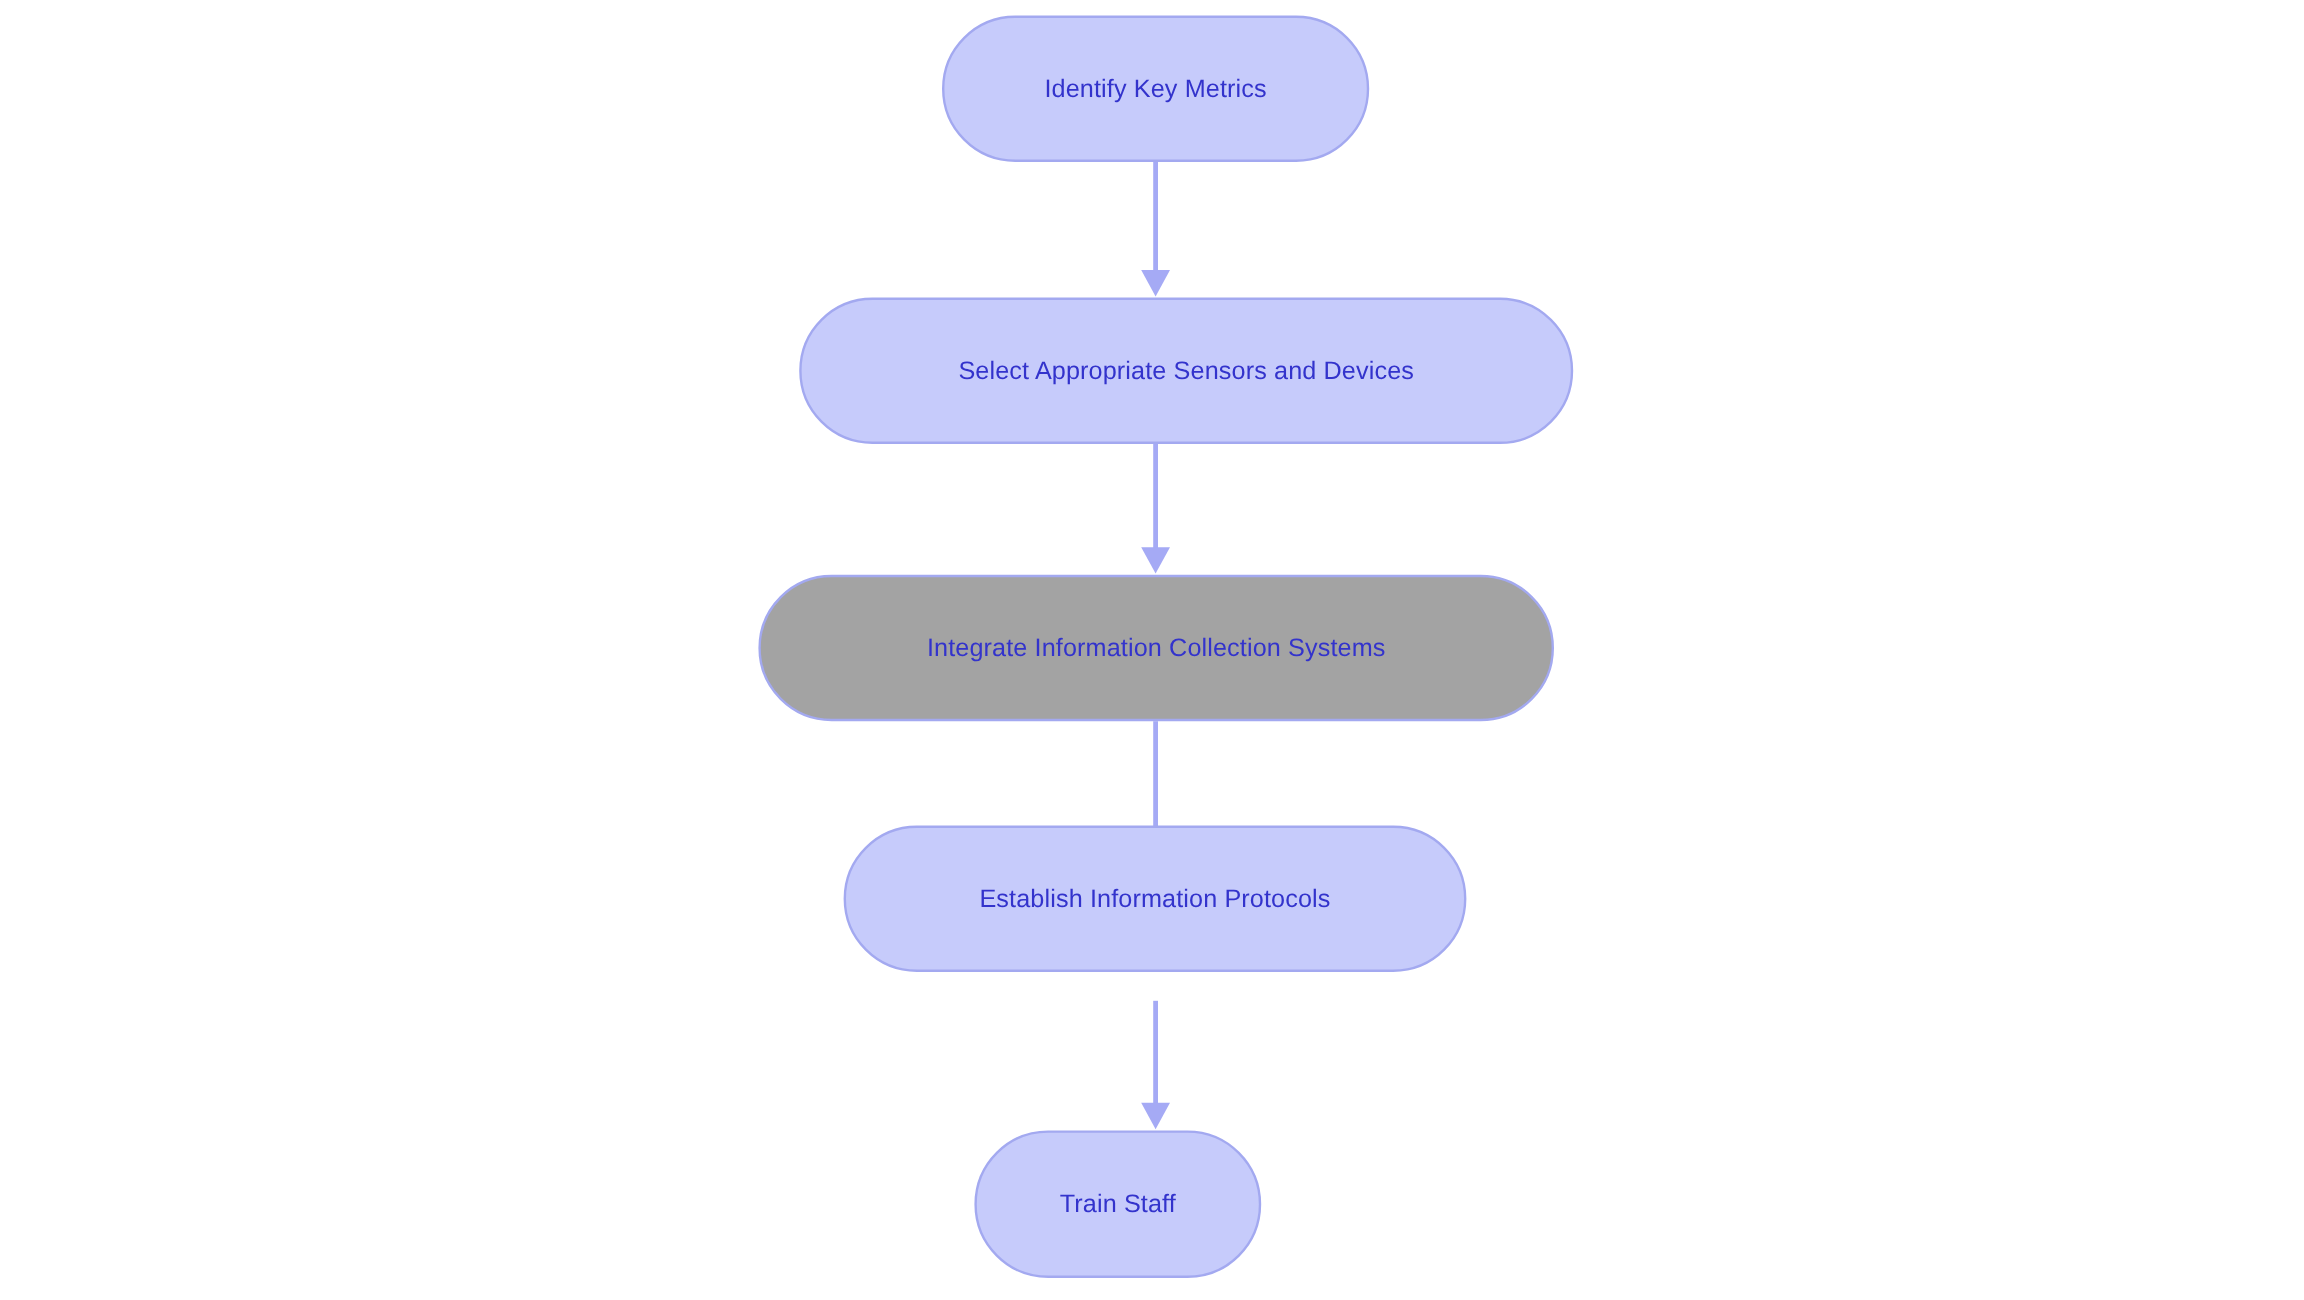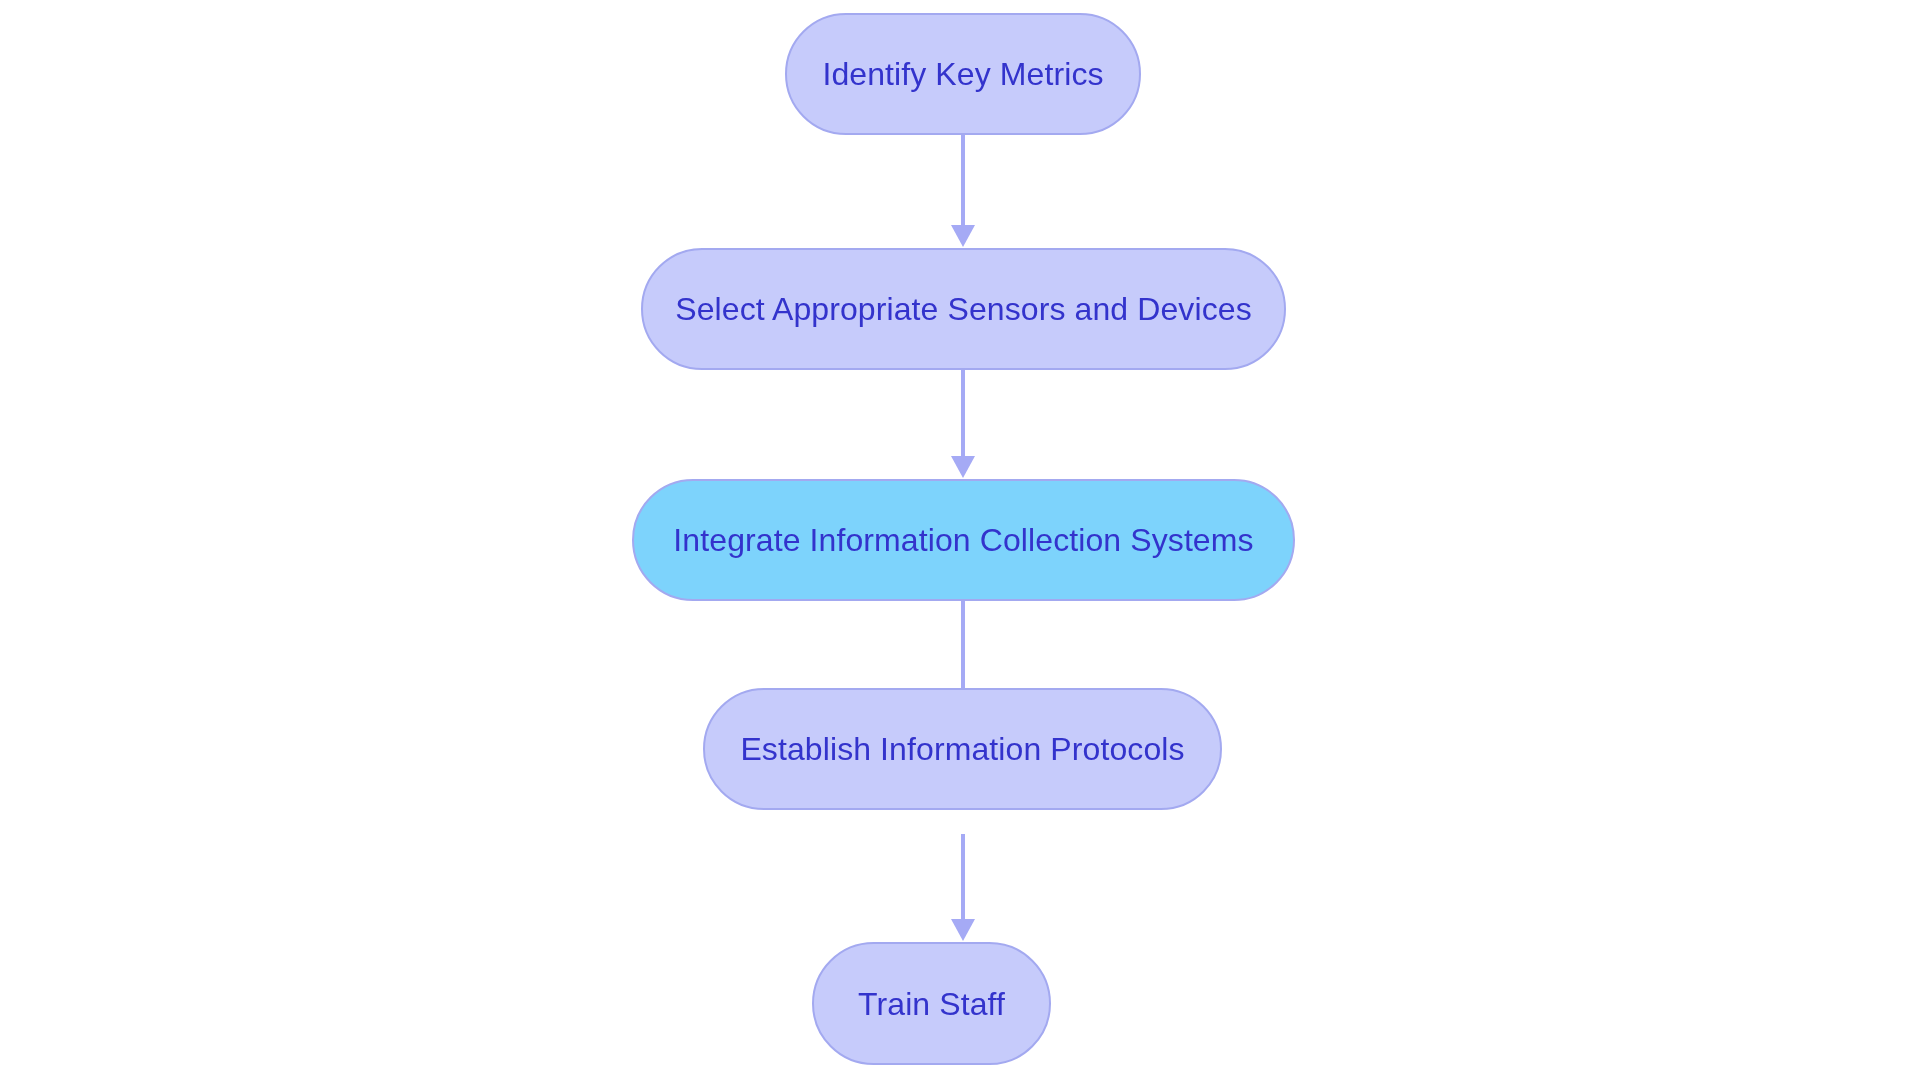--- a/index.html
+++ b/index.html
@@ -35,21 +35,21 @@
     font-size: 29px;
     font-weight: 400;
     letter-spacing: 0.1px;
     line-height: 1;
     white-space: nowrap;
     user-select: none;
   }
 
   .node-label {
     color: #3333cc;
-    font-size: 32px;
+    font-size: 21px;
     line-height: 1;
     white-space: nowrap;
   }
 
   .flow-connector {
     position: absolute;
     width: 40px;
     pointer-events: none;
   }
 
@@ -88,25 +88,25 @@
     <svg class="connector-svg" width="40" height="108" viewBox="0 0 40 108">
       <line x1="20" y1="0" x2="20" y2="93" stroke="#a5aaf5" stroke-width="4"></line>
       <polygon points="20,107 8,85 32,85" fill="#a5aaf5"></polygon>
     </svg>
   </div>
 
   <div class="flow-node" style="left: 785px; top: 13px; width: 356px; height: 122px; background: rgb(198, 203, 251); border-color: rgb(163, 169, 240); color: rgb(51, 51, 204);">
     <span class="node-label">Identify Key Metrics</span>
   </div>
 
-  <div class="flow-node" style="left: 641px; top: 248px; width: 645px; height: 122px; background: rgb(198, 203, 251); border-color: rgb(163, 169, 240); color: rgb(51, 51, 204);">
+  <div class="flow-node" style="left: 666px; top: 248px; width: 645px; height: 122px; background: rgb(198, 203, 251); border-color: rgb(163, 169, 240); color: rgb(51, 51, 204);">
     <span class="node-label">Select Appropriate Sensors and Devices</span>
   </div>
 
-  <div class="flow-node" style="left: 632px; top: 479px; width: 663px; height: 122px; background: #7dd3fc; border-color: rgb(163, 169, 240); color: rgb(51, 51, 204);">
+  <div class="flow-node" style="left: 632px; top: 479px; width: 663px; height: 122px; background: #a3a3a3; border-color: rgb(163, 169, 240); color: rgb(51, 51, 204);">
     <span class="node-label">Integrate Information Collection Systems</span>
   </div>
 
   <div class="flow-node" style="left: 703px; top: 688px; width: 519px; height: 122px; background: rgb(198, 203, 251); border-color: rgb(163, 169, 240); color: rgb(51, 51, 204);">
     <span class="node-label">Establish Information Protocols</span>
   </div>
 
   <div class="flow-node" style="left: 812px; top: 942px; width: 239px; height: 123px; background: rgb(198, 203, 251); border-color: rgb(163, 169, 240); color: rgb(51, 51, 204);">
     <span class="node-label">Train Staff</span>
   </div>

